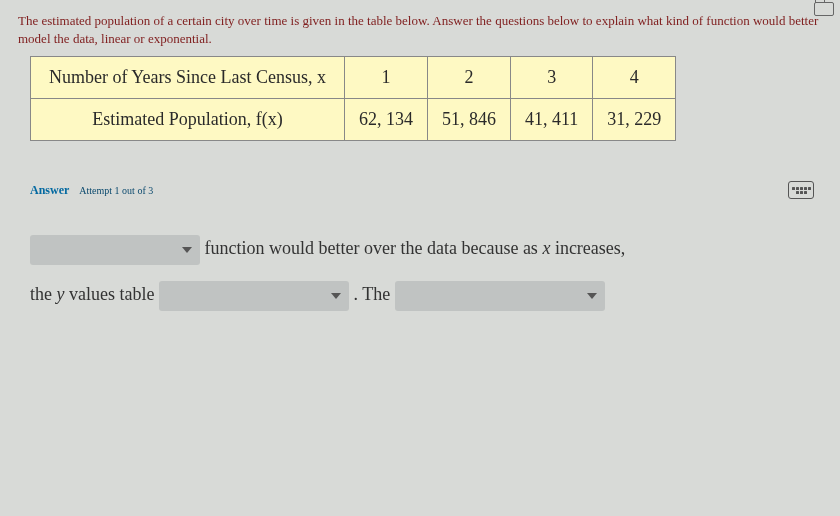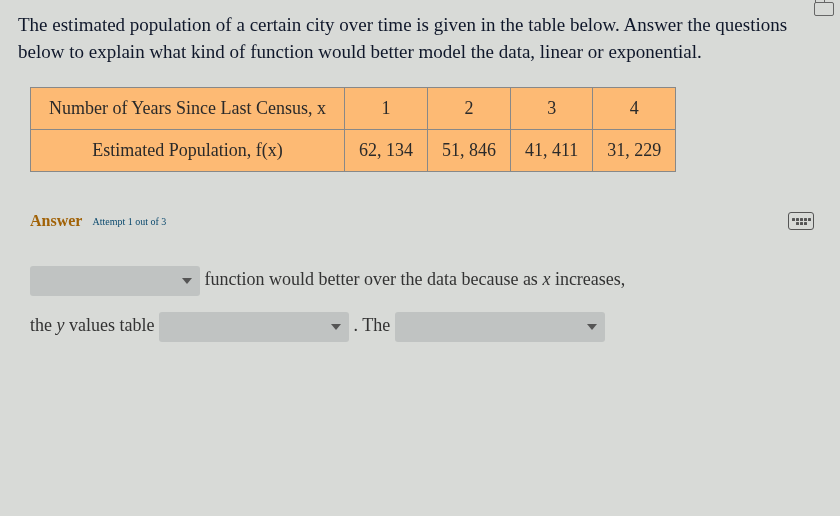--- a/index.html
+++ b/index.html
@@ -7,30 +7,30 @@
       width: 840px;
       height: 516px;
       background: #d8dad7;
       font-family: Georgia, 'Times New Roman', serif;
       color: #2a2a2a;
       padding: 12px 18px;
       overflow: hidden;
       position: relative;
     }
     .question-text {
-      font-size: 19px;
+      font-size: 13px;
       line-height: 1.4;
-      margin-bottom: 22px;
-      color: #0f172a;
+      margin-bottom: 8px;
+      color: #7f1d1d;
     }
     .data-table {
       border-collapse: collapse;
       margin-left: 12px;
       margin-bottom: 40px;
-      background: #fdba74;
+      background: #fef9c3;
     }
     .data-table td, .data-table th {
       border: 1px solid #888;
       padding: 10px 14px;
       text-align: center;
       font-size: 18px;
       font-weight: normal;
     }
     .data-table .row-header {
       text-align: center;
@@ -42,22 +42,22 @@
     }
     .answer-row {
       display: flex;
       align-items: center;
       gap: 10px;
       margin-left: 12px;
       margin-bottom: 30px;
     }
     .answer-label {
       font-weight: bold;
-      font-size: 16px;
-      color: #a16207;
+      font-size: 12px;
+      color: #0369a1;
     }
     .attempt-text {
       font-size: 10px;
       color: #0c4a6e;
     }
     .keyboard-icon {
       margin-left: auto;
       width: 26px;
       height: 18px;
       border: 1.5px solid #555;

